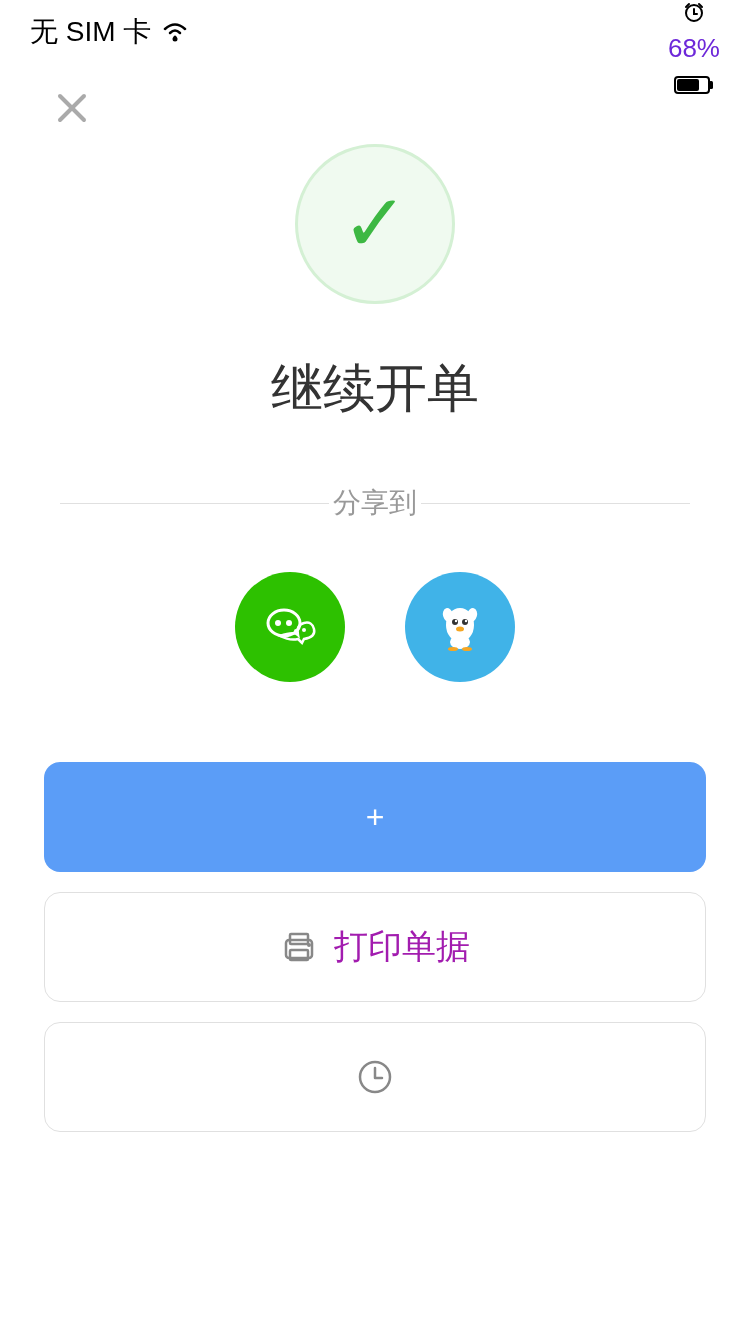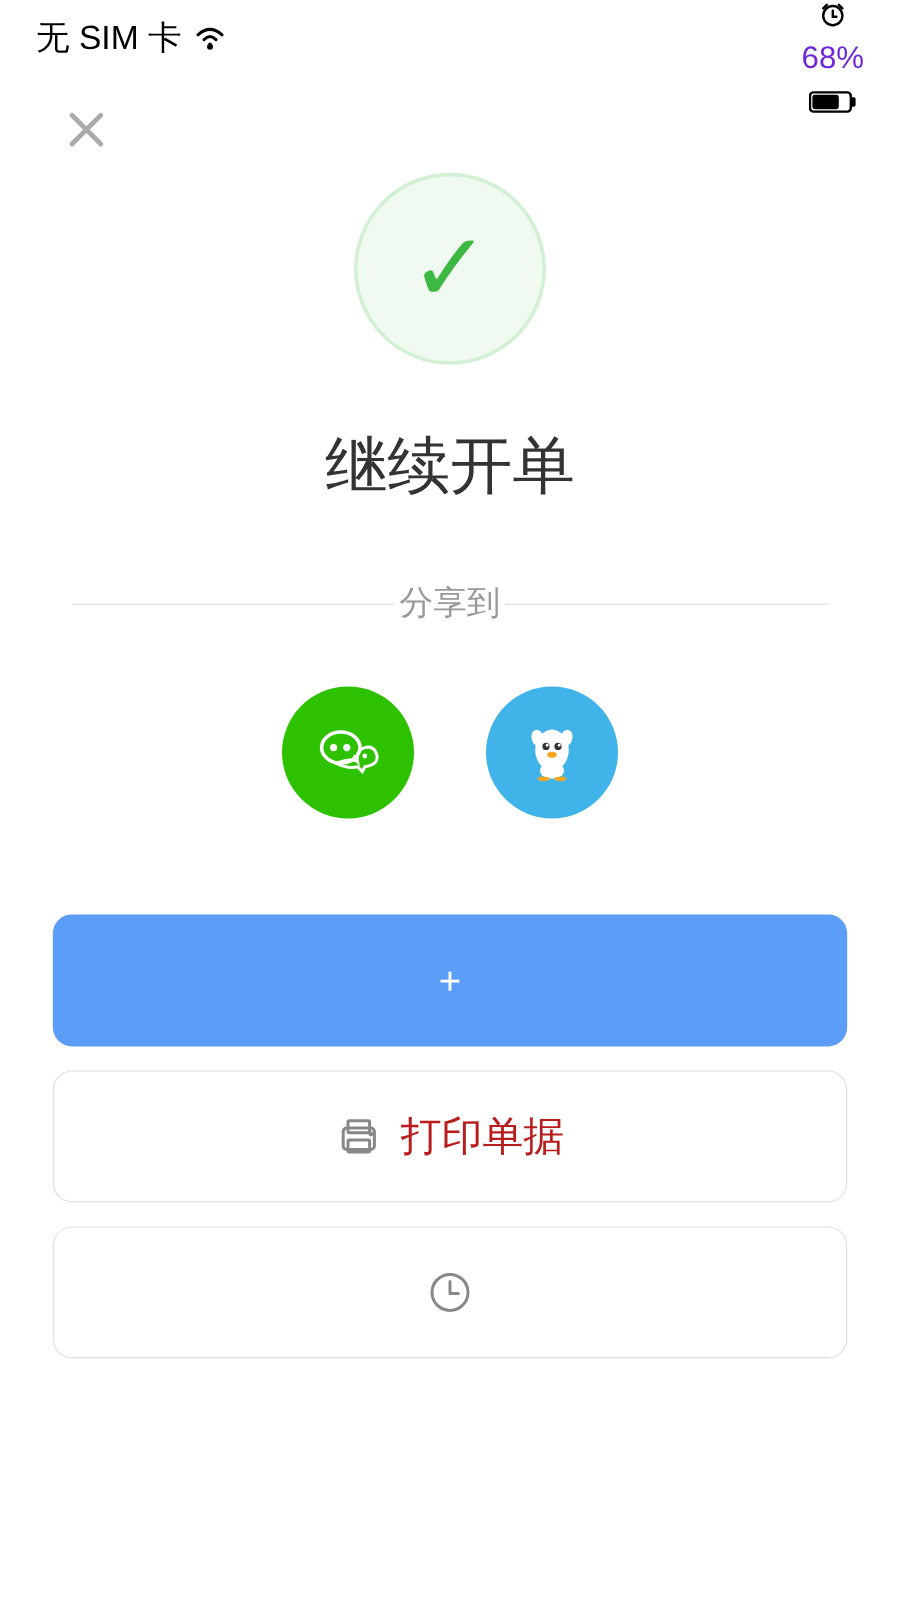--- a/index.html
+++ b/index.html
@@ -175,21 +175,21 @@
       outline: none;
     }
 
     .action-btn-primary {
       background: #5b9df7;
       color: #ffffff;
     }
 
     .action-btn-secondary {
       background: #ffffff;
-      color: #b91c1c;
+      color: #a21caf;
       border: 1px solid #e0e0e0;
     }
 
     .btn-icon {
       font-size: 32px;
     }
   </style>
 </head>
 <body>
 

